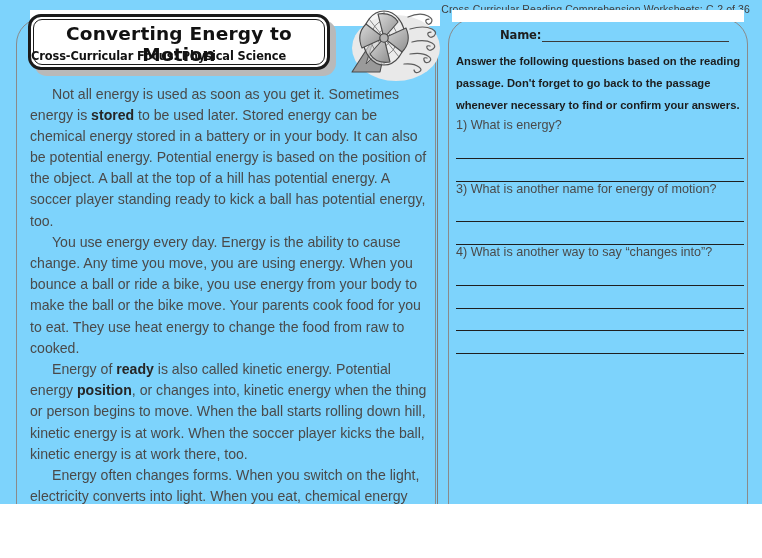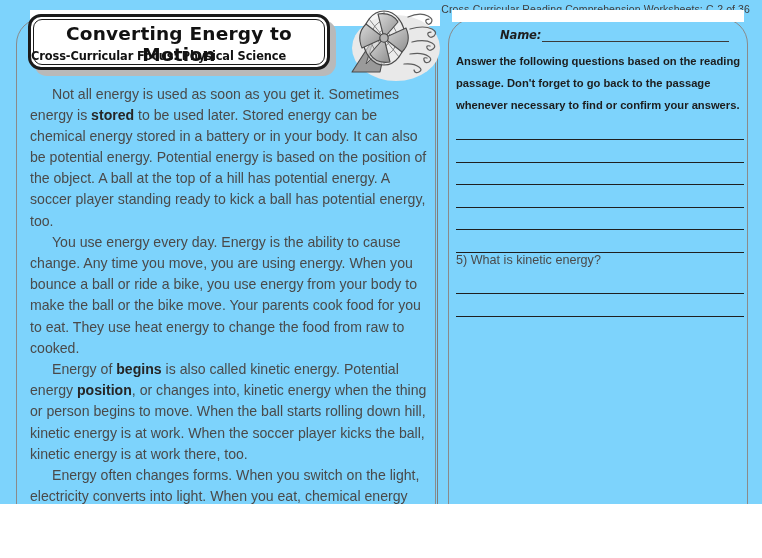--- a/index.html
+++ b/index.html
@@ -166,21 +166,20 @@
   }
   .passage b { color: #262626; font-weight: bold; }
 
   
   .name-row {
     position: absolute;
     left: 500px;
     top: 28px;
     width: 240px;
     height: 18px;
-    font-style: italic;
   }
   .name-label {
     position: absolute;
     left: 0;
     top: 0;
     font-family: "DejaVu Sans", sans-serif;
     font-weight: bold;
     font-size: 11.6px;
     color: #1e1e1e;
     letter-spacing: -0.2px;
@@ -279,50 +278,52 @@
         <path d="M72 38 q13 -3 20 1 q5 3 1 6 q-4 3 -6 -1 q-1 -3 3 -2"></path>
         <path d="M70 50 q12 -2 18 2 q5 3 1 6 q-4 2 -5 -2 q-1 -3 3 -2"></path>
         <path d="M64 60 q10 -1 15 3 q4 3 0 5 q-4 2 -5 -2"></path>
       </g>
     </svg>
   </div>
 
   <div class="passage">
     <p>Not all energy is used as soon as you get it. Sometimes energy is <b>stored</b> to be used later. Stored energy can be chemical energy stored in a battery or in your body. It can also be potential energy. Potential energy is based on the position of the object. A ball at the top of a hill has potential energy. A soccer player standing ready to kick a ball has potential energy, too.</p>
     <p>You use energy every day. Energy is the ability to cause change. Any time you move, you are using energy. When you bounce a ball or ride a bike, you use energy from your body to make the ball or the bike move. Your parents cook food for you to eat. They use heat energy to change the food from raw to cooked.</p>
-    <p>Energy of <b>begins</b> is also called kinetic energy. Potential energy <b>position</b>, or changes into, kinetic energy when the thing or person begins to move. When the ball starts rolling down hill, kinetic energy is at work. When the soccer player kicks the ball, kinetic energy is at work there, too.</p>
+    <p>Energy of <b>ready</b> is also called kinetic energy. Potential energy <b>position</b>, or changes into, kinetic energy when the thing or person begins to move. When the ball starts rolling down hill, kinetic energy is at work. When the soccer player kicks the ball, kinetic energy is at work there, too.</p>
     <p>Energy often changes forms. When you switch on the light, electricity converts into light. When you eat, chemical energy from your food converts into thermal and mechanical energy that allows you to move and work. When you switch on a cell phone, chemical energy from the cell phone's battery converts into sound energy and light energy.</p>
   </div>
 
   <div class="name-row">
     <span class="name-label">Name:</span>
     <span class="name-line"></span>
   </div>
 
   <div class="instructions">Answer the following questions based on the reading passage. Don't forget to go back to the passage whenever necessary to find or confirm your answers.</div>
 
   <div class="questions">
 
     <div class="q-block">
+      <p class="q-text">1) What is energy?</p>
       <div class="ans-line first"></div>
       <div class="ans-line"></div>
     </div>
 
+
+    <div class="q-block">
+      <p class="q-text">3) What is another name for energy of motion?</p>
+      <div class="ans-line first"></div>
+      <div class="ans-line"></div>
+    </div>
+
+    <div class="q-block">
+      <p class="q-text">4) What is another way to say “changes into”?</p>
+      <div class="ans-line first"></div>
+      <div class="ans-line"></div>
+    </div>
 
     <div class="q-block">
       <div class="ans-line first"></div>
       <div class="ans-line"></div>
     </div>
 
-    <div class="q-block">
-      <div class="ans-line first"></div>
-      <div class="ans-line"></div>
-    </div>
-
-    <div class="q-block">
-      <p class="q-text">5) What is kinetic energy?</p>
-      <div class="ans-line first"></div>
-      <div class="ans-line"></div>
-    </div>
-
   </div>
 
 </div>
 
 </body></html>

